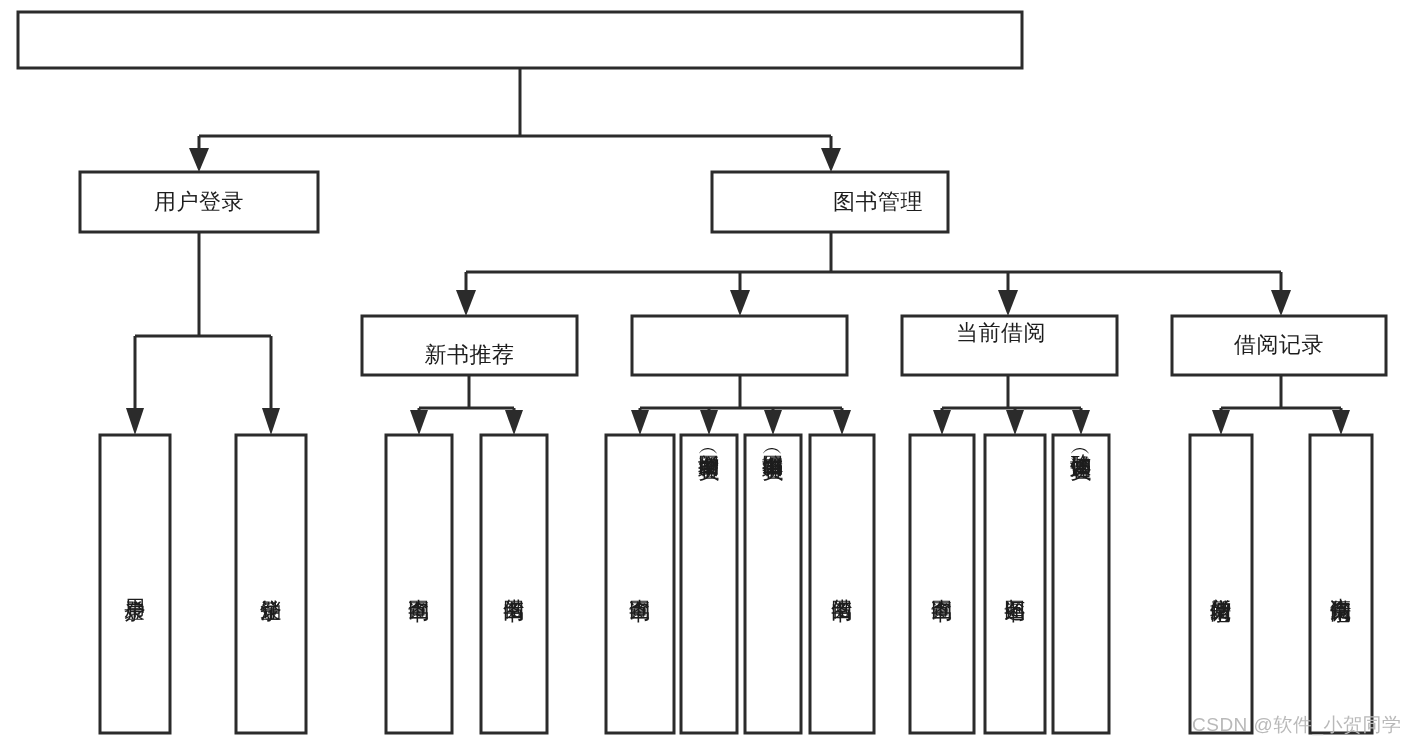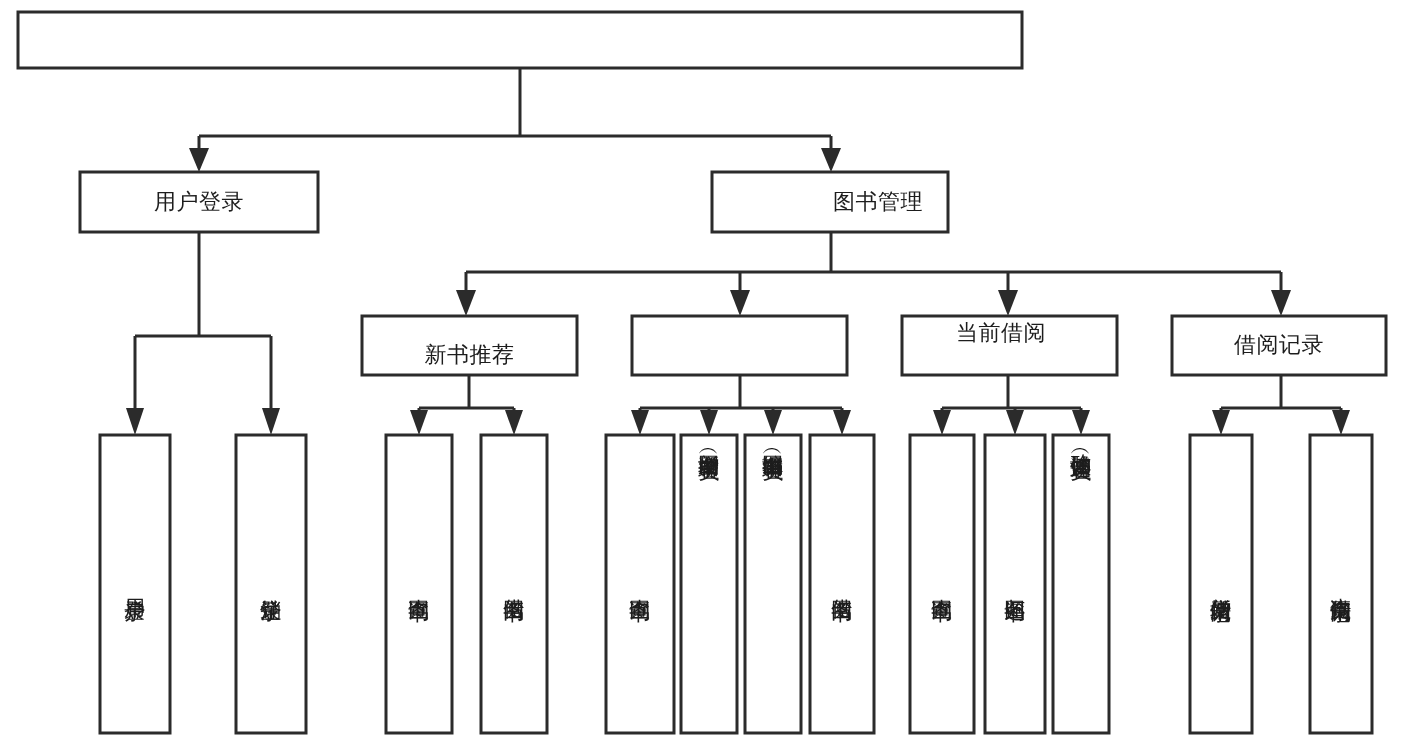--- a/index.html
+++ b/index.html
@@ -209,14 +209,15 @@
   <div class="v-label" style="left:745px; top:437px; width:56px; height:294px; justify-content:flex-start;">编辑图书（管理员）</div>
   <div class="v-label" style="left:810px; top:435px; width:64px; height:298px;">借阅图书</div>
 
   <div class="v-label" style="left:910px; top:435px; width:64px; height:298px;">查询图书</div>
   <div class="v-label" style="left:985px; top:435px; width:60px; height:298px;">归还图书</div>
   <div class="v-label" style="left:1053px; top:437px; width:56px; height:294px; justify-content:flex-start;">确认归还（管理员）</div>
 
   <div class="v-label" style="left:1190px; top:435px; width:62px; height:298px;">新增借阅记录</div>
   <div class="v-label" style="left:1310px; top:435px; width:62px; height:298px;">查询借阅记录</div>
 
+  <div class="watermark" style="left:1192px; top:712px;">CSDN @软件_小贺同学</div>
 
 </div>
 
 </body></html>

